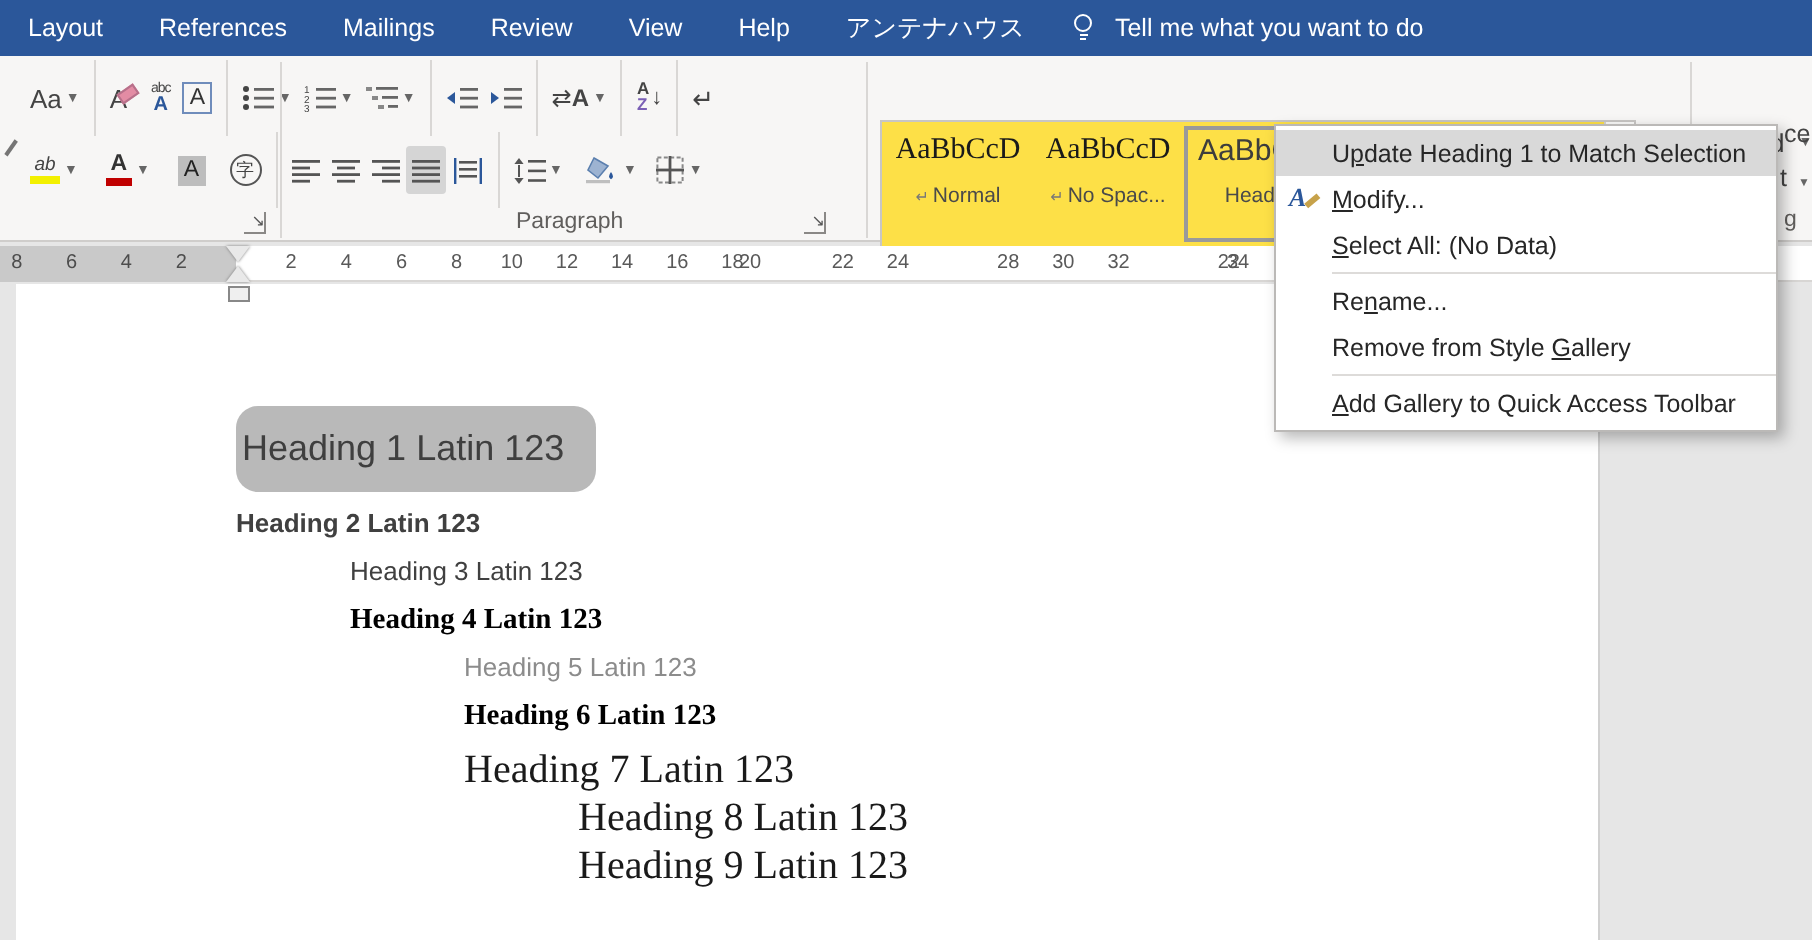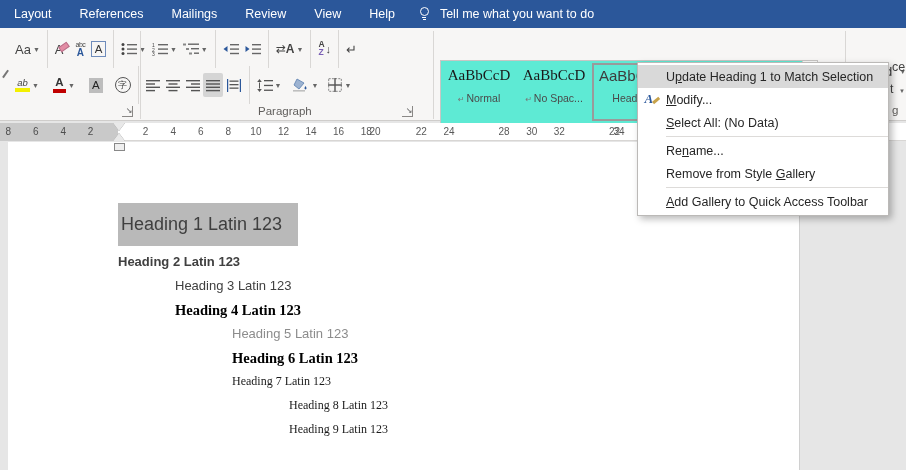--- a/index.html
+++ b/index.html
@@ -47,21 +47,21 @@
   .ico-shA { font-size:11.5px; color:#222; background:#bdbdbd; padding:0 3px; line-height:15px; }
   .ico-enc { width:16px; height:16px; border:1px solid #555; border-radius:50%; font-size:9px; color:#444; display:inline-flex; align-items:center; justify-content:center; }
   .ico-sort { display:inline-flex; align-items:center; gap:1px; }
   .ico-sort .az { display:flex; flex-direction:column; line-height:0.9; font-size:8.5px; font-weight:bold; }
   .ico-sort .az .a { color:#444; } .ico-sort .az .z { color:#7a5fb5; }
   .ico-sort .ar { font-size:11px; color:#444; }
   .ico-marks { font-size:13px; color:#444; }
   svg.licn { display:block; }
 
   
-  .gallery { position:absolute; left:440px; top:32px; width:378px; height:64px; background:#5eead4; border:1px solid #c8c6c4; display:flex; }
+  .gallery { position:absolute; left:440px; top:32px; width:378px; height:64px; background:#fde047; border:1px solid #c8c6c4; display:flex; }
   .gitem { width:74px; margin:2px 0 2px 1px; padding-top:4px; display:flex; flex-direction:column; align-items:center; overflow:hidden; position:relative; }
   .gitem .prev { font-family:"Liberation Serif",serif; font-size:15px; color:#1a1a1a; white-space:nowrap; max-width:66px; overflow:hidden; }
   .gitem.h1sel .prev { font-family:"Liberation Sans",sans-serif; color:#3d3d3d; max-width:60px; }
   .gitem .lbl { font-size:10.5px; color:#4a4a4a; margin-top:8px; white-space:nowrap; max-width:70px; overflow:hidden; }
   .gitem .lbl .mk { font-size:8px; color:#777; margin-right:2px; }
   .gitem.sel { border:2px solid #9a9a9a; padding-top:2px; }
   .gscroll { position:absolute; right:0; top:0; width:15px; height:62px; border-left:1px solid #d6d4d2; display:flex; flex-direction:column; }
   .gscroll .sb { flex:1; display:flex; align-items:center; justify-content:center; font-size:7px; color:#b5b3b1; border-bottom:1px solid #e3e1df; background:#fafaf9; }
 
   
@@ -78,26 +78,26 @@
   .ruler .margin { position:absolute; left:0; top:0; width:118px; height:18px; background:#c9c9c9; }
   .rnum { position:absolute; top:3px; font-size:10px; color:#595959; transform:translateX(-50%); }
   .marker { position:absolute; z-index:2; }
   .tri-down { left:113px; top:0; width:0; height:0; border-left:6px solid transparent; border-right:6px solid transparent; border-top:8px solid #e9e9e9; filter:drop-shadow(0 0 0.7px #777); }
   .tri-up { left:113px; top:10px; width:0; height:0; border-left:6px solid transparent; border-right:6px solid transparent; border-bottom:8px solid #e9e9e9; filter:drop-shadow(0 0 0.7px #777); }
   .ind-box { left:113.5px; top:20px; width:11px; height:8px; background:#efefef; border:1px solid #888; }
 
   
   .canvas { position:absolute; left:0; top:142px; width:906px; height:328px; background:#e6e6e6; }
   .page { position:absolute; left:8px; top:0; width:792px; height:328px; background:#fff; border-right:1px solid #d0d0d0; }
-  .hd { position:absolute; white-space:nowrap; }
+  .hd { position:absolute; white-space:nowrap;border-radius:11px; }
   .hl1 { left:110px; top:61px; height:43px; background:#b9b9b9; display:flex; align-items:center; padding:0 16px 0 3px; font-size:18px; color:#3f3f3f; font-family:"Liberation Sans",sans-serif; }
   .hs  { font-family:"Liberation Sans",sans-serif; font-size:13px; color:#404040; }
   .hs5 { font-family:"Liberation Sans",sans-serif; font-size:13px; color:#8c8c8c; }
   .hfb { font-family:"Liberation Serif",serif; font-size:14.5px; font-weight:bold; color:#000; }
-  .hf  { font-family:"Liberation Serif",serif; font-size:12px; color:#1a1a1a; }
+  .hf  { font-family:"Liberation Serif",serif; font-size:20px; color:#1a1a1a; }
 
   
   .cmenu { position:absolute; left:637px; top:62px; width:252px; background:#fff; border:1px solid #bbb9b7; box-shadow:3px 3px 7px rgba(0,0,0,0.28); z-index:10; padding:2px 0; }
   .mi { height:23px; display:flex; align-items:center; font-size:12.5px; color:#262626; position:relative; cursor:default; }
   .mi.hl { background:#d9d9d9; }
   .mi .gut { width:28px; display:flex; align-items:center; justify-content:center; flex:none; }
   .mi .txt { white-space:nowrap; }
   .mi .txt u { text-decoration:underline; }
   .msep { height:1px; background:#dddbd9; margin:2px 0 2px 28px; }
   .ico-modify { position:relative; width:15px; height:14px; }
@@ -112,20 +112,21 @@
 <div class="stage">
 
   <div class="titlebar">
     <div id="tabs" style="display:flex;">
         <span class="tab">Layout</span>
         <span class="tab">References</span>
         <span class="tab">Mailings</span>
         <span class="tab">Review</span>
         <span class="tab">View</span>
         <span class="tab">Help</span>
+        <span class="tab">アンテナハウス</span>
       </div>
     <div class="tellme">
       <span class="bulb">
           <span class="globe"></span>
           <span class="base"></span>
           <span class="base2"></span>
         </span>
       <span>Tell me what you want to do</span>
     </div>
   </div>

